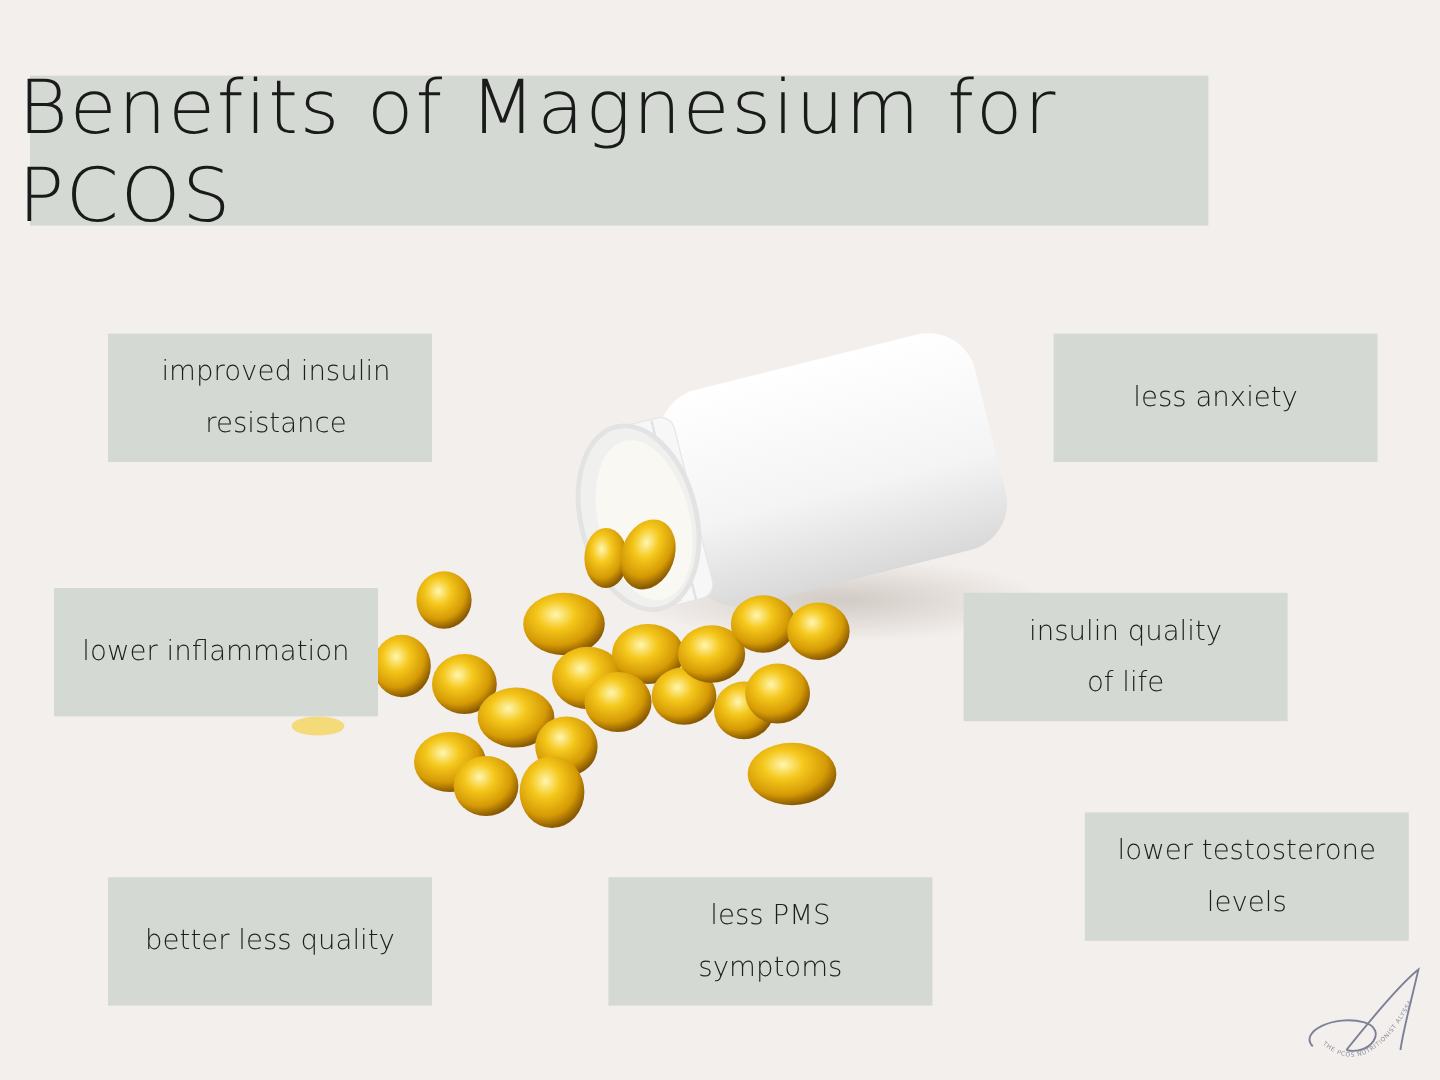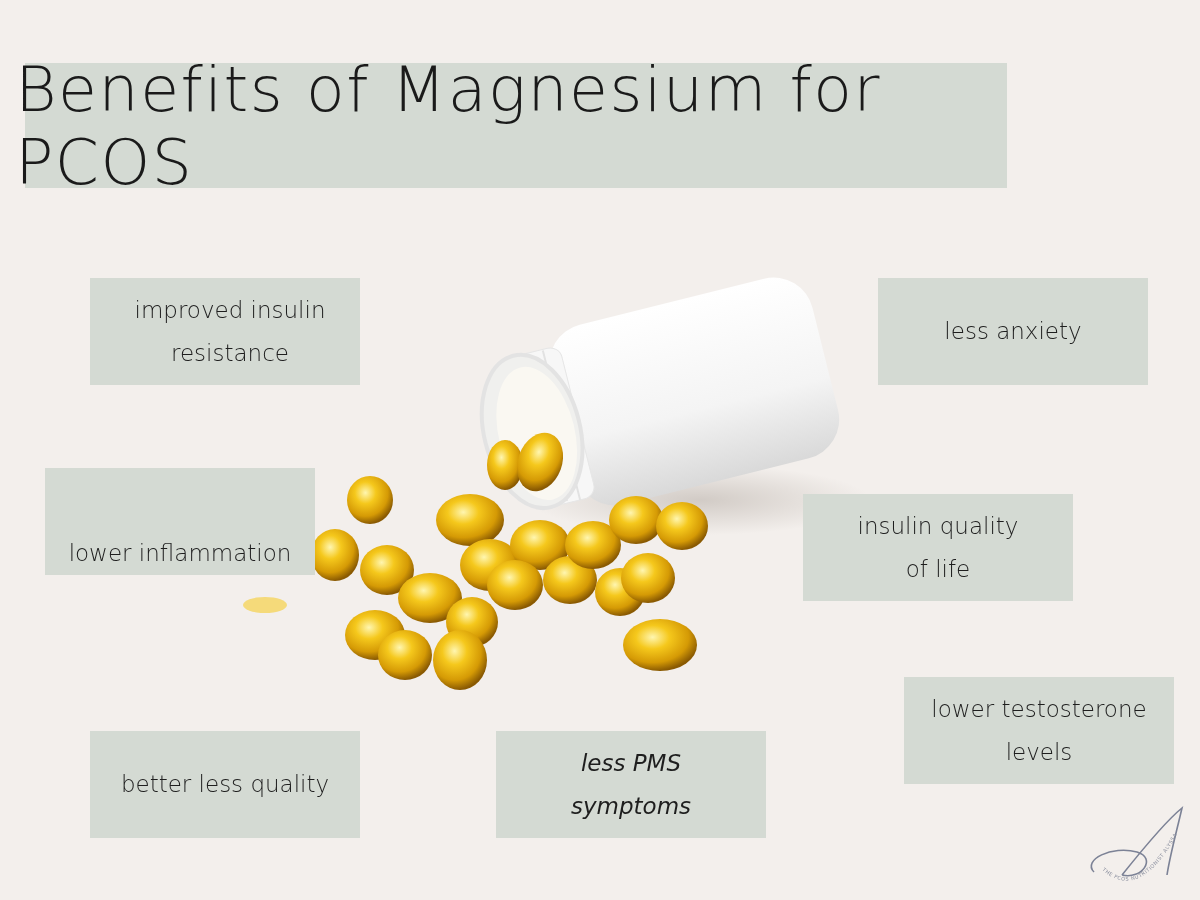--- a/index.html
+++ b/index.html
@@ -102,35 +102,35 @@
   <h1>Benefits of Magnesium for PCOS</h1>
 </div>
 
 <div class="benefit" style="left:90px; top:278px;padding-left:20px;">
   <span>improved insulin
 resistance</span>
 </div>
 <div class="benefit" style="left:878px; top:278px;">
   <span>less anxiety</span>
 </div>
-<div class="benefit" style="left:45px; top:468px;align-items:flex-end;">
+<div class="benefit" style="left:45px; top:490px;">
   <span>lower inflammation</span>
 </div>
 <div class="benefit" style="left:803px; top:494px;">
   <span>insulin quality
 of life</span>
 </div>
 <div class="benefit" style="left:904px; top:677px;">
   <span>lower testosterone
 levels</span>
 </div>
 <div class="benefit" style="left:90px; top:731px;">
   <span>better less quality</span>
 </div>
-<div class="benefit" style="left:496px; top:731px;font-style:italic;">
+<div class="benefit" style="left:507px; top:731px;">
   <span>less PMS
 symptoms</span>
 </div>
 
 <svg class="logo" viewBox="0 0 115 98" xmlns="http://www.w3.org/2000/svg">
   <defs>
     <path id="arc" d="M 20 70 Q 60 105 100 25"></path>
   </defs>
   <path d="M 12 72 C 0 60, 30 45, 55 52 C 75 58, 60 80, 40 75 M 40 75 C 60 50, 85 20, 100 8 C 95 30, 88 55, 85 75" fill="none" stroke="#7c8296" stroke-width="1.6"></path>
   <text font-family="DejaVu Sans, sans-serif" font-size="5" fill="#8a8f9e" letter-spacing="0.6">

